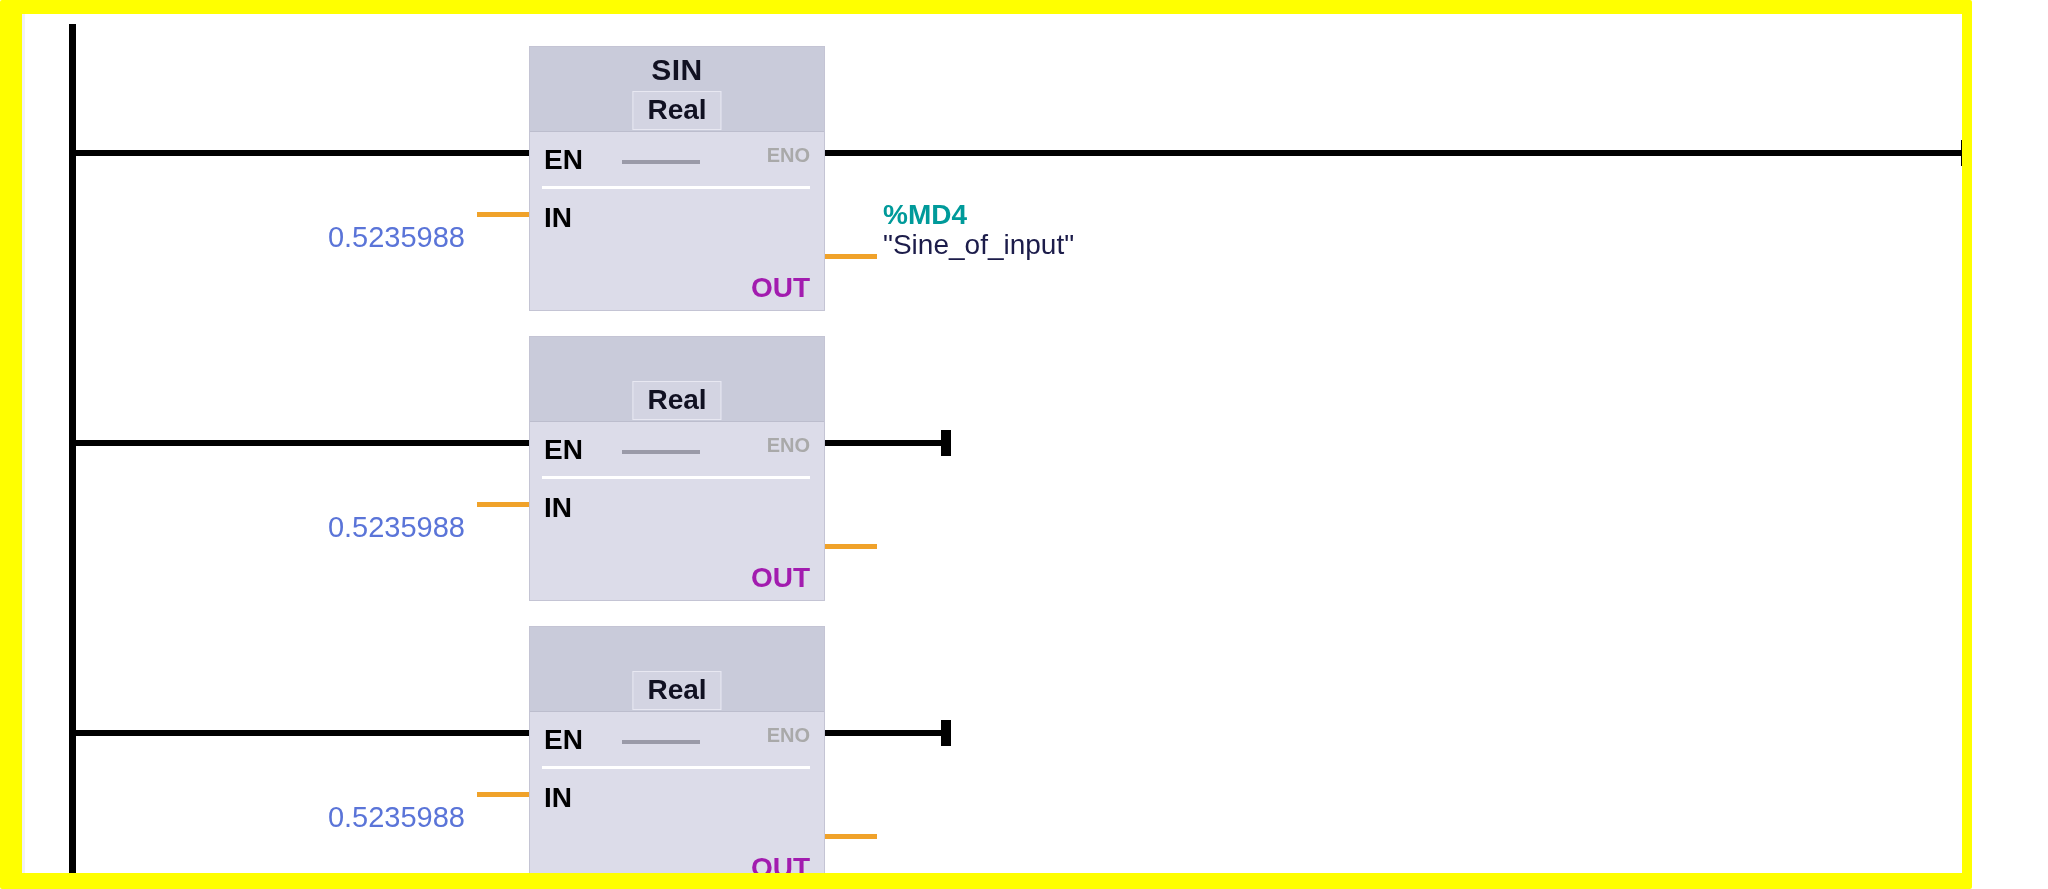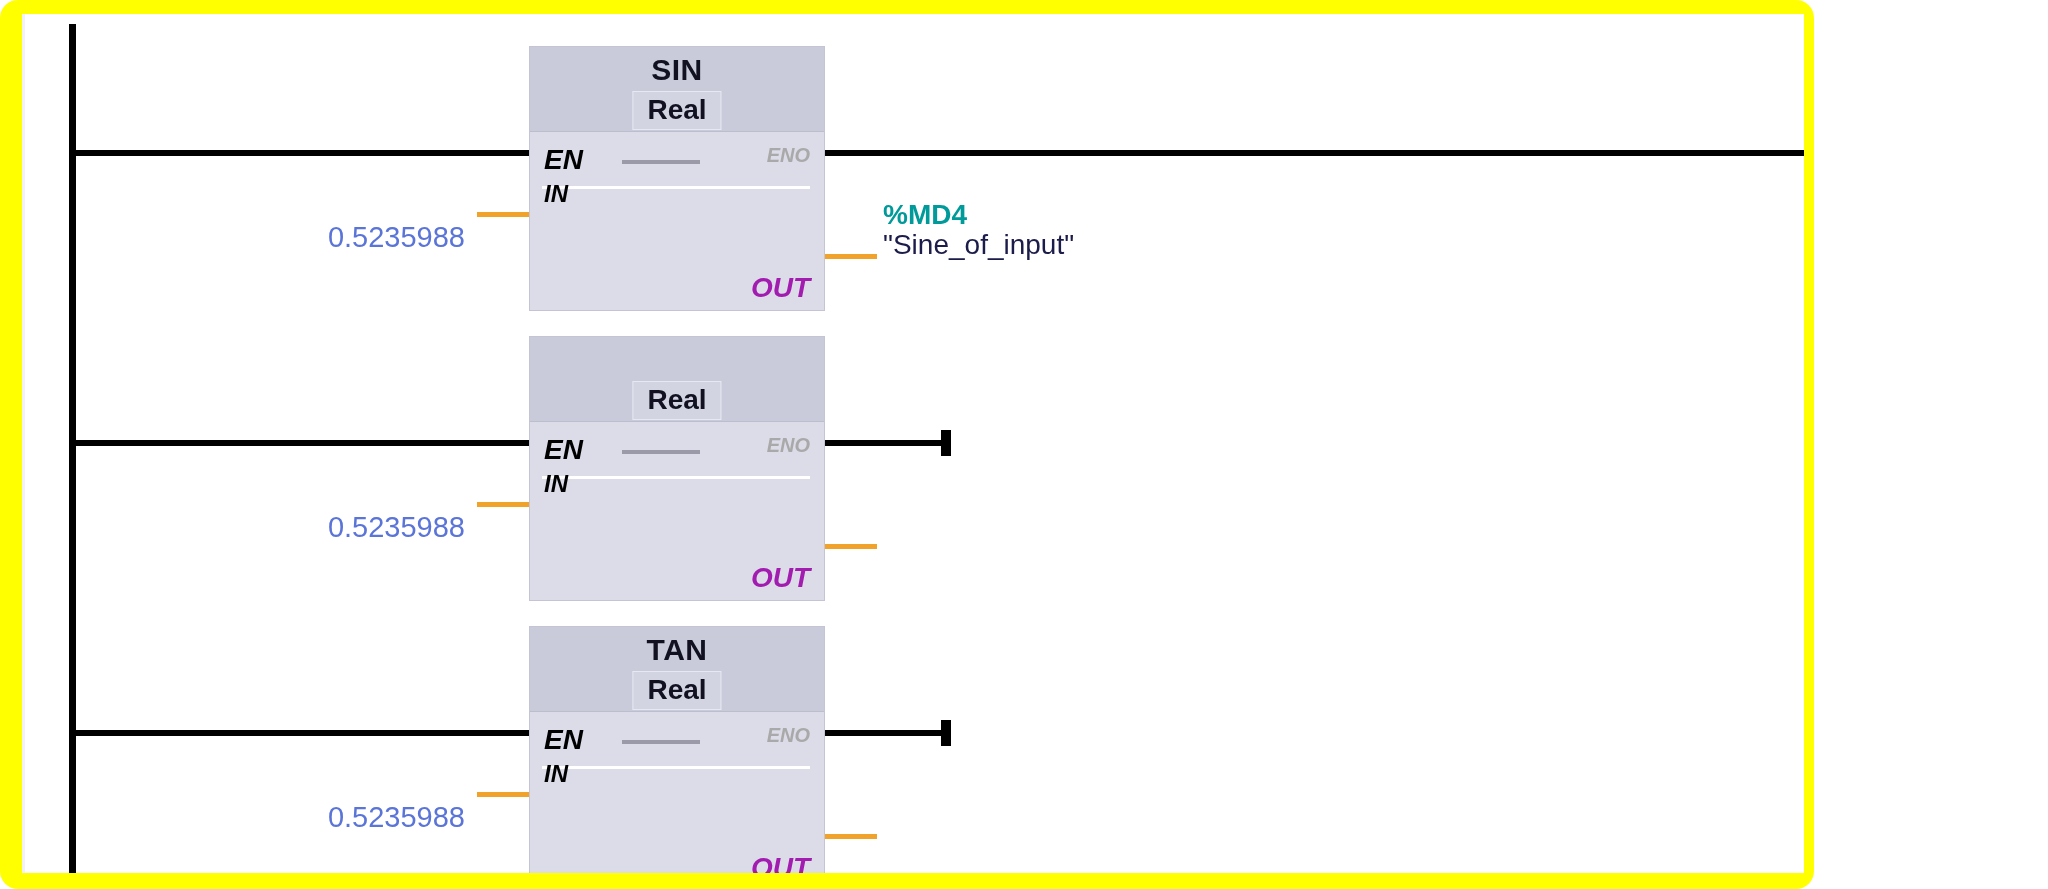--- a/index.html
+++ b/index.html
@@ -11,24 +11,24 @@
     width: 2048px;
     height: 889px;
     font-family: "Liberation Sans", sans-serif;
     overflow: hidden;
   }
 
   
   #frame {
     position: absolute;
     left: 0; top: 0;
-    width: 1814px; height: 889px;
+    width: 1972px; height: 889px;
     box-sizing: border-box;
     background: #ffff00;
-    border-radius: 18px;
+    border-radius: 2px;
     padding: 14px 10px 16px 22px;
   }
   #canvas {
     position: relative;
     width: 100%;
     height: 100%;
     background: #ffffff;
     box-sizing: border-box;
     border-left: 3px solid #f2f2f6;
     overflow: hidden;
@@ -89,21 +89,20 @@
     padding: 2px 14px 3px 14px;
     font-size: 28px;
     font-weight: bold;
     color: #111122;
     background: #d3d4e2;
     border: 1px solid #e8e8f2;
   }
   .fb-body {
     position: relative;
     height: 178px;
-    font-style: italic;
   }
 
   
   .pin-en {
     position: absolute;
     left: 14px;
     top: 12px;
     font-size: 28px;
     font-weight: bold;
     color: #000000;
@@ -128,22 +127,22 @@
     position: absolute;
     left: 12px;
     right: 14px;
     top: 54px;
     height: 3px;
     background: #ffffff;
   }
   .pin-in {
     position: absolute;
     left: 14px;
-    top: 48px;
-    font-size: 24px;
+    top: 70px;
+    font-size: 28px;
     font-weight: bold;
     color: #000000;
   }
   .pin-out {
     position: absolute;
     right: 14px;
     bottom: 6px;
     font-size: 28px;
     font-weight: bold;
     color: #a21caf;
@@ -254,21 +253,20 @@
     <div class="literal" style="left:150px; top:470px; width:290px;">0.5235988</div>
     <div class="wire" style="left:452px; top:488px; width:52px;"></div>
 
     <div class="wire" style="left:800px; top:530px; width:52px;"></div>
 
     <div class="rung" style="left:44px; top:716px; width:880px;"></div>
     <div class="rung-cap" style="left:916px; top:706px;"></div>
 
     <div class="fb" style="left:504px; top:612px;">
       <div class="fb-header">
-        <div class="fb-name">TAN</div>
         <div class="fb-type">Real</div>
       </div>
       <div class="fb-body">
         <div class="pin-en">EN</div>
         <div class="eno-link"></div>
         <div class="pin-eno">ENO</div>
         <div class="en-underline"></div>
         <div class="pin-in">IN</div>
         <div class="pin-out">OUT</div>
       </div>

